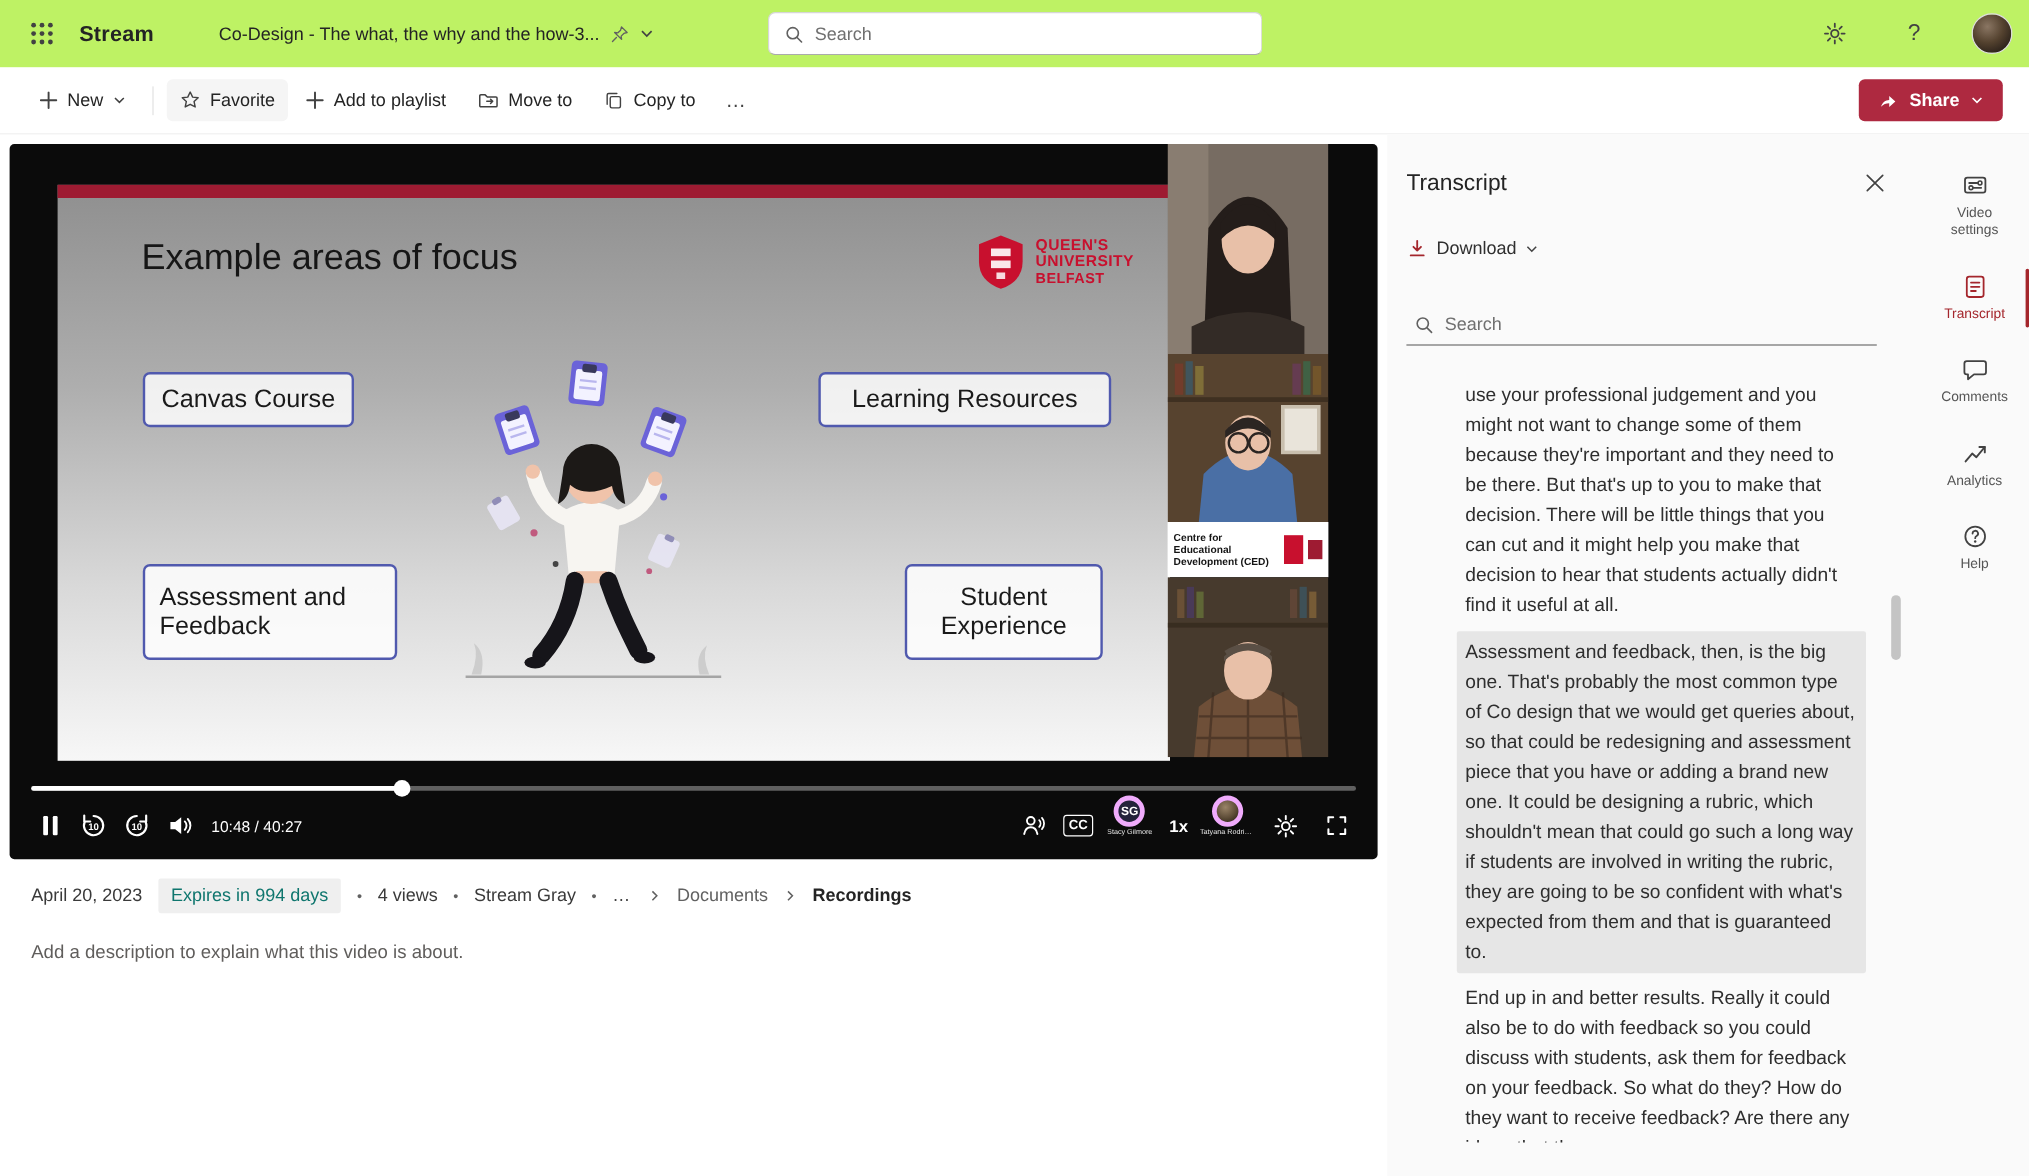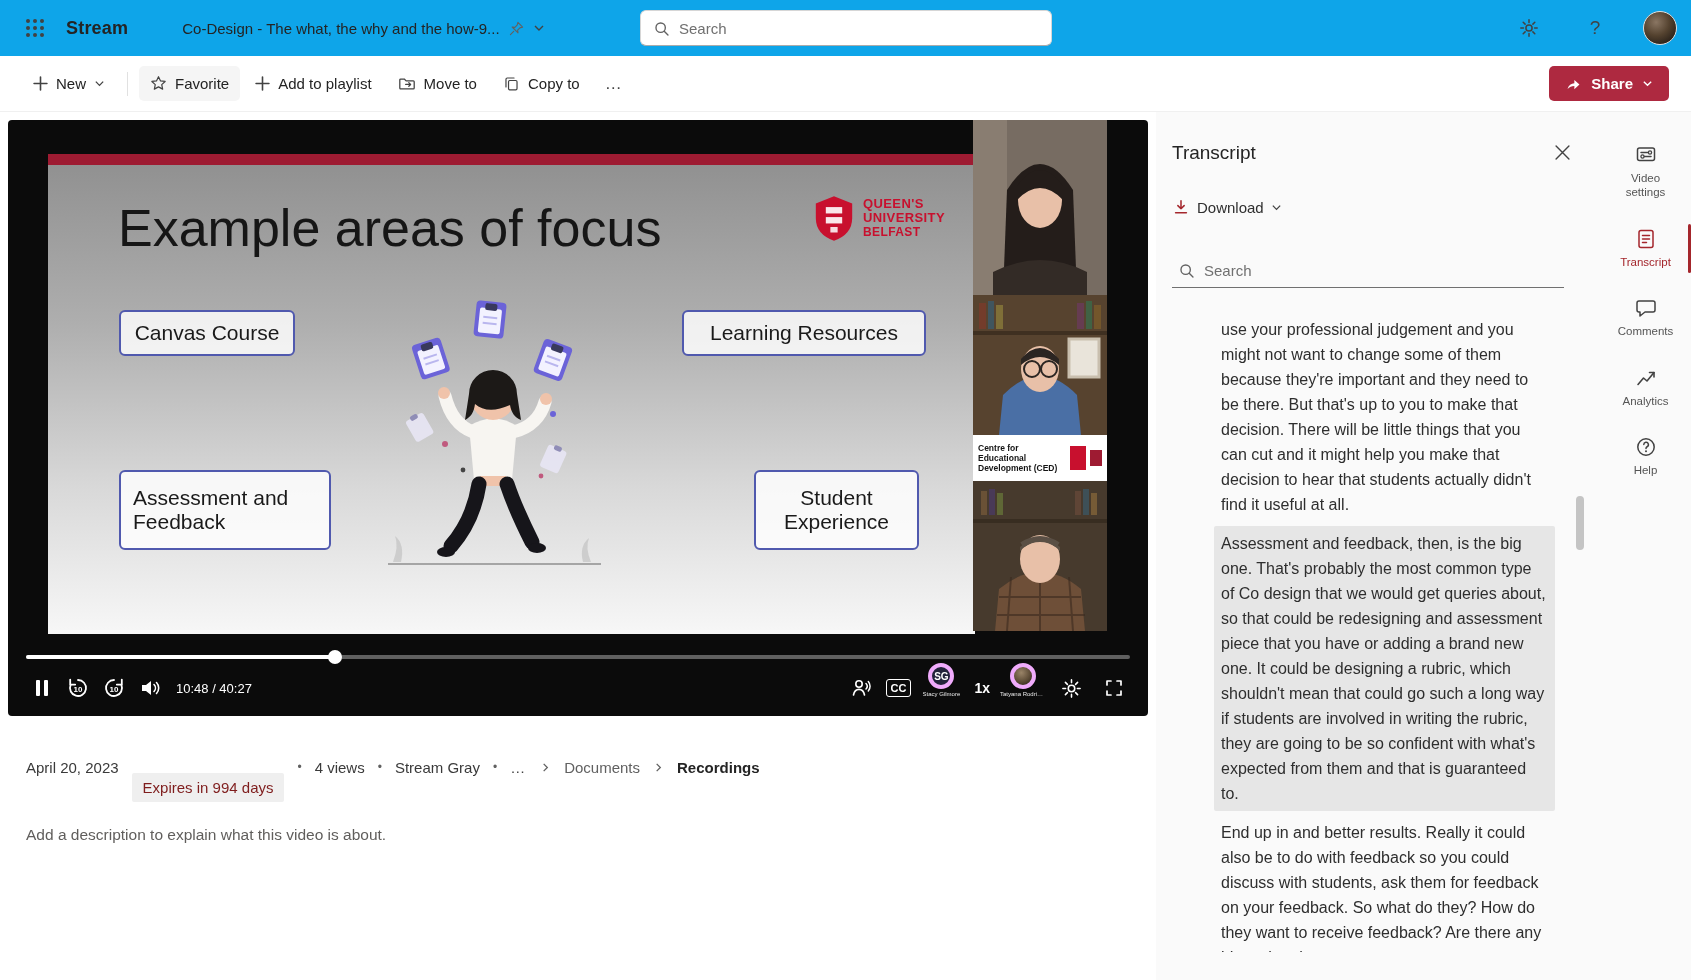--- a/index.html
+++ b/index.html
@@ -1,21 +1,21 @@
 <!DOCTYPE html>
 <html><head>
 <meta charset="utf-8">
 <style>
   * { margin:0; padding:0; box-sizing:border-box; }
   html,body { width:1691px; height:980px; }
   body { font-family:"Liberation Sans",sans-serif; background:#fff; color:#242424; overflow:hidden; }
   svg { display:block; }
 
   
-  .topbar { height:56px; display:flex; align-items:center; padding:0 16px; position:relative; background:#0ea5e9; }
+  .topbar { height:56px; display:flex; align-items:center; padding:0 16px; position:relative; background:#bef264; }
   .waffle-btn { width:38px; height:38px; display:flex; align-items:center; justify-content:center; cursor:pointer; border-radius:4px; }
   .app-name { font-size:18px; font-weight:700; margin-left:12px; letter-spacing:.2px; }
   .vid-title-group { margin-left:54px; display:flex; align-items:center; gap:9px; font-size:15px; cursor:pointer; }
   .searchbox { position:absolute; left:640px; top:10px; width:412px; height:36px; border:1px solid #D6D6D6; border-bottom:1px solid #ABABAB; border-radius:6px; display:flex; align-items:center; padding:0 12px; gap:9px; background:#fff; }
   .searchbox input { border:none; outline:none; font-size:15px; flex:1; color:#242424; background:transparent; font-family:inherit; }
   .searchbox input::placeholder { color:#707070; }
   .topbar-right { position:absolute; right:14px; display:flex; align-items:center; gap:30px; }
   .icon-btn { width:36px; height:36px; display:flex; align-items:center; justify-content:center; cursor:pointer; border-radius:4px; }
   .help-glyph { font-size:19px; color:#424242; font-weight:400; }
   .avatar { width:34px; height:34px; border-radius:50%; background:radial-gradient(circle at 38% 32%, #8a7663 0%, #54422f 45%, #2a211a 80%); border:1px solid #ddd; cursor:pointer; }
@@ -30,21 +30,21 @@
 
   
   .content { display:flex; height:868px; }
   .main-col { width:1156px; padding:8px; }
 
   
   .player { position:relative; width:1140px; height:596px; background:#0b0b0b; border-radius:4px; overflow:hidden; }
   .slide { position:absolute; left:40px; top:34px; width:927px; height:480px;
            background:linear-gradient(180deg,#8F8F8F 0%,#AEAEAE 35%,#D9D9D9 70%,#F7F7F7 100%); }
   .slide-topbar { position:absolute; top:0; left:0; right:0; height:11px; background:#9E1B32; }
-  .slide-title { position:absolute; left:70px; top:44px; font-size:52px; color:#161616; }
+  .slide-title { position:absolute; left:70px; top:44px; font-size:30px; color:#161616; }
   .qub-logo { position:absolute; right:30px; top:40px; display:flex; gap:9px; align-items:center; }
   .qub-text { color:#C8102E; font-weight:700; line-height:1.1; font-size:13px; letter-spacing:.4px; }
   .qub-text .l3 { font-size:12px; }
   .focus-box { position:absolute; border:2.5px solid #5059AE; border-radius:6px; background:rgba(255,255,255,.82);
                display:flex; align-items:center; justify-content:center; text-align:center; font-size:21px; color:#1a1a1a; padding:4px 12px; }
   .box1 { left:71px;  top:156px; width:176px; height:46px; }
   .box2 { left:634px; top:156px; width:244px; height:46px; }
   .box3 { left:71px;  top:316px; width:212px; height:80px; justify-content:flex-start; text-align:left; }
   .box4 { left:706px; top:316px; width:165px; height:80px; }
   .illustration { position:absolute; left:305px; top:140px; }
@@ -67,21 +67,21 @@
   .speed { font-size:14px; font-weight:700; padding:0 3px; cursor:pointer; }
   .spk { display:flex; flex-direction:column; align-items:center; width:46px; margin-top:-16px; cursor:pointer; }
   .spk-circle { width:26px; height:26px; border-radius:50%; background:#23233b; color:#fff; font-size:10px; font-weight:700;
                 display:flex; align-items:center; justify-content:center; border:4px solid #f0abfc; }
   .spk-circle.photo { background:radial-gradient(circle at 40% 32%, #9a8468 0%, #5d4c37 55%, #342a1e 85%); }
   .spk-name { font-size:6px; color:#e8e8e8; margin-top:2px; max-width:46px; white-space:nowrap; overflow:hidden; text-overflow:ellipsis; }
 
   
   .vtitle { margin:28px 0 0 18px; font-size:21px; font-weight:700; color:#1f1f1f; }
   .meta-row { margin:16px 0 0 18px; display:flex; align-items:center; gap:13px; font-size:15px; color:#3a3a3a; }
-  .badge { background:#EFEFEF; padding:6px 11px; border-radius:2px; color:#7f1d1d; cursor:default;margin-top:41px; }
+  .badge { background:#EFEFEF; padding:6px 11px; border-radius:2px; color:#0f766e; cursor:default; }
   .meta-dot { color:#616161; font-size:12px; }
   .meta-more { color:#424242; letter-spacing:2px; cursor:pointer; }
   .crumb { color:#616161; cursor:pointer; }
   .crumb.current { color:#242424; font-weight:700; }
   .desc { margin:24px 0 0 18px; font-size:15.5px; color:#605E5C; }
 
   
   .tpanel { width:444px; background:#FAFAFA; position:relative; padding:30px 0 0 16px; }
   .tpanel-title { font-size:19px; color:#242424; }
   .tpanel-close { position:absolute; top:28px; right:26px; width:24px; height:24px; display:flex; align-items:center; justify-content:center; cursor:pointer; }
@@ -115,21 +115,21 @@
           <circle cx="10" cy="10" r="2"></circle>
           <circle cx="17" cy="10" r="2"></circle>
         <circle cx="3" cy="17" r="2"></circle>
           <circle cx="10" cy="17" r="2"></circle>
           <circle cx="17" cy="17" r="2"></circle>
       </g>
     </svg>
   </div>
   <div class="app-name">Stream</div>
   <div class="vid-title-group">
-    <span>Co-Design - The what, the why and the how-9...</span>
+    <span>Co-Design - The what, the why and the how-3...</span>
     <svg width="15" height="15" viewBox="0 0 16 16">
       <path d="M9.5 1.5 L14.5 6.5 L11.6 7.3 L9.2 9.7 L9.6 12.6 L3.4 6.4 L6.3 6.8 L8.7 4.4 Z" fill="none" stroke="#616161" stroke-width="1.2" stroke-linejoin="round"></path>
       <line x1="5" y1="11" x2="1.5" y2="14.5" stroke="#616161" stroke-width="1.2" stroke-linecap="round"></line>
     </svg>
     <svg width="12" height="12" viewBox="0 0 12 12">
       <path d="M2 4l4 4 4-4" stroke="#424242" fill="none" stroke-width="1.4"></path>
     </svg>
   </div>
   <div class="searchbox">
     <svg width="17" height="17" viewBox="0 0 20 20">

